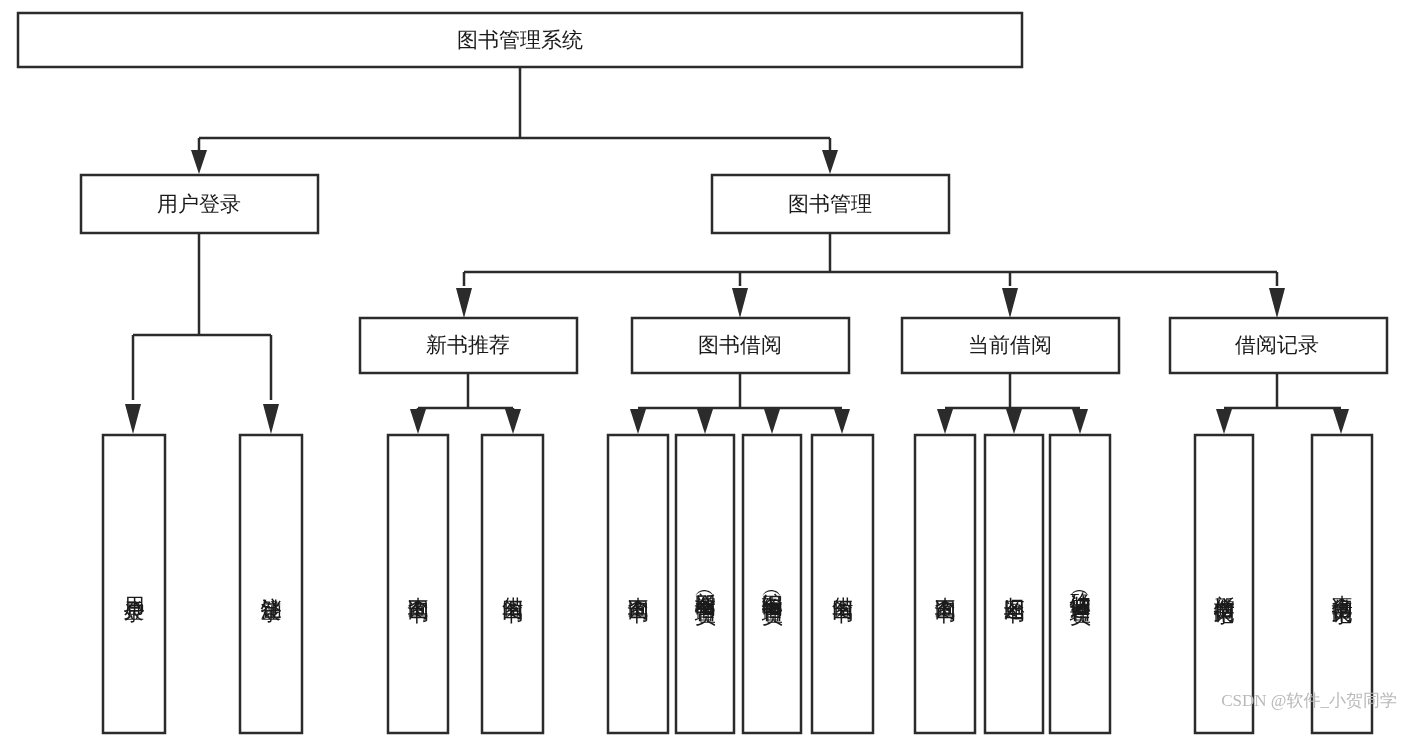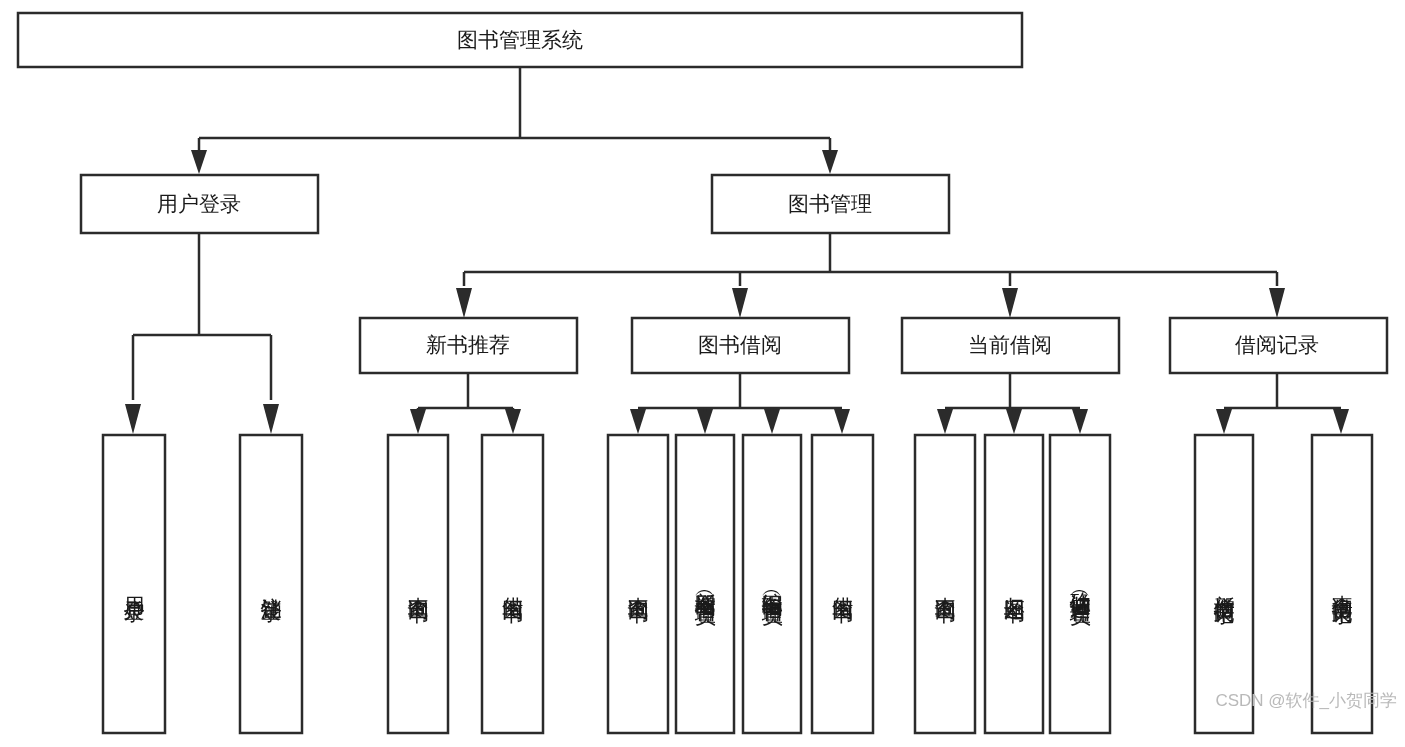--- a/index.html
+++ b/index.html
@@ -59,21 +59,21 @@
     display: flex;
     align-items: center;
     justify-content: center;
     white-space: nowrap;
     pointer-events: none;
   }
   #watermark {
     position: absolute;
     right: 8px;
     bottom: 4px;
-    font-family: Liberation Sans, sans-serif;
+    font-family: Liberation Serif, serif;
     font-size: 17px;
     color: #b9b9b9;
     white-space: nowrap;
   }
 </style>
 </head>
 <body>
 
 <div id="diagram-root">
 

